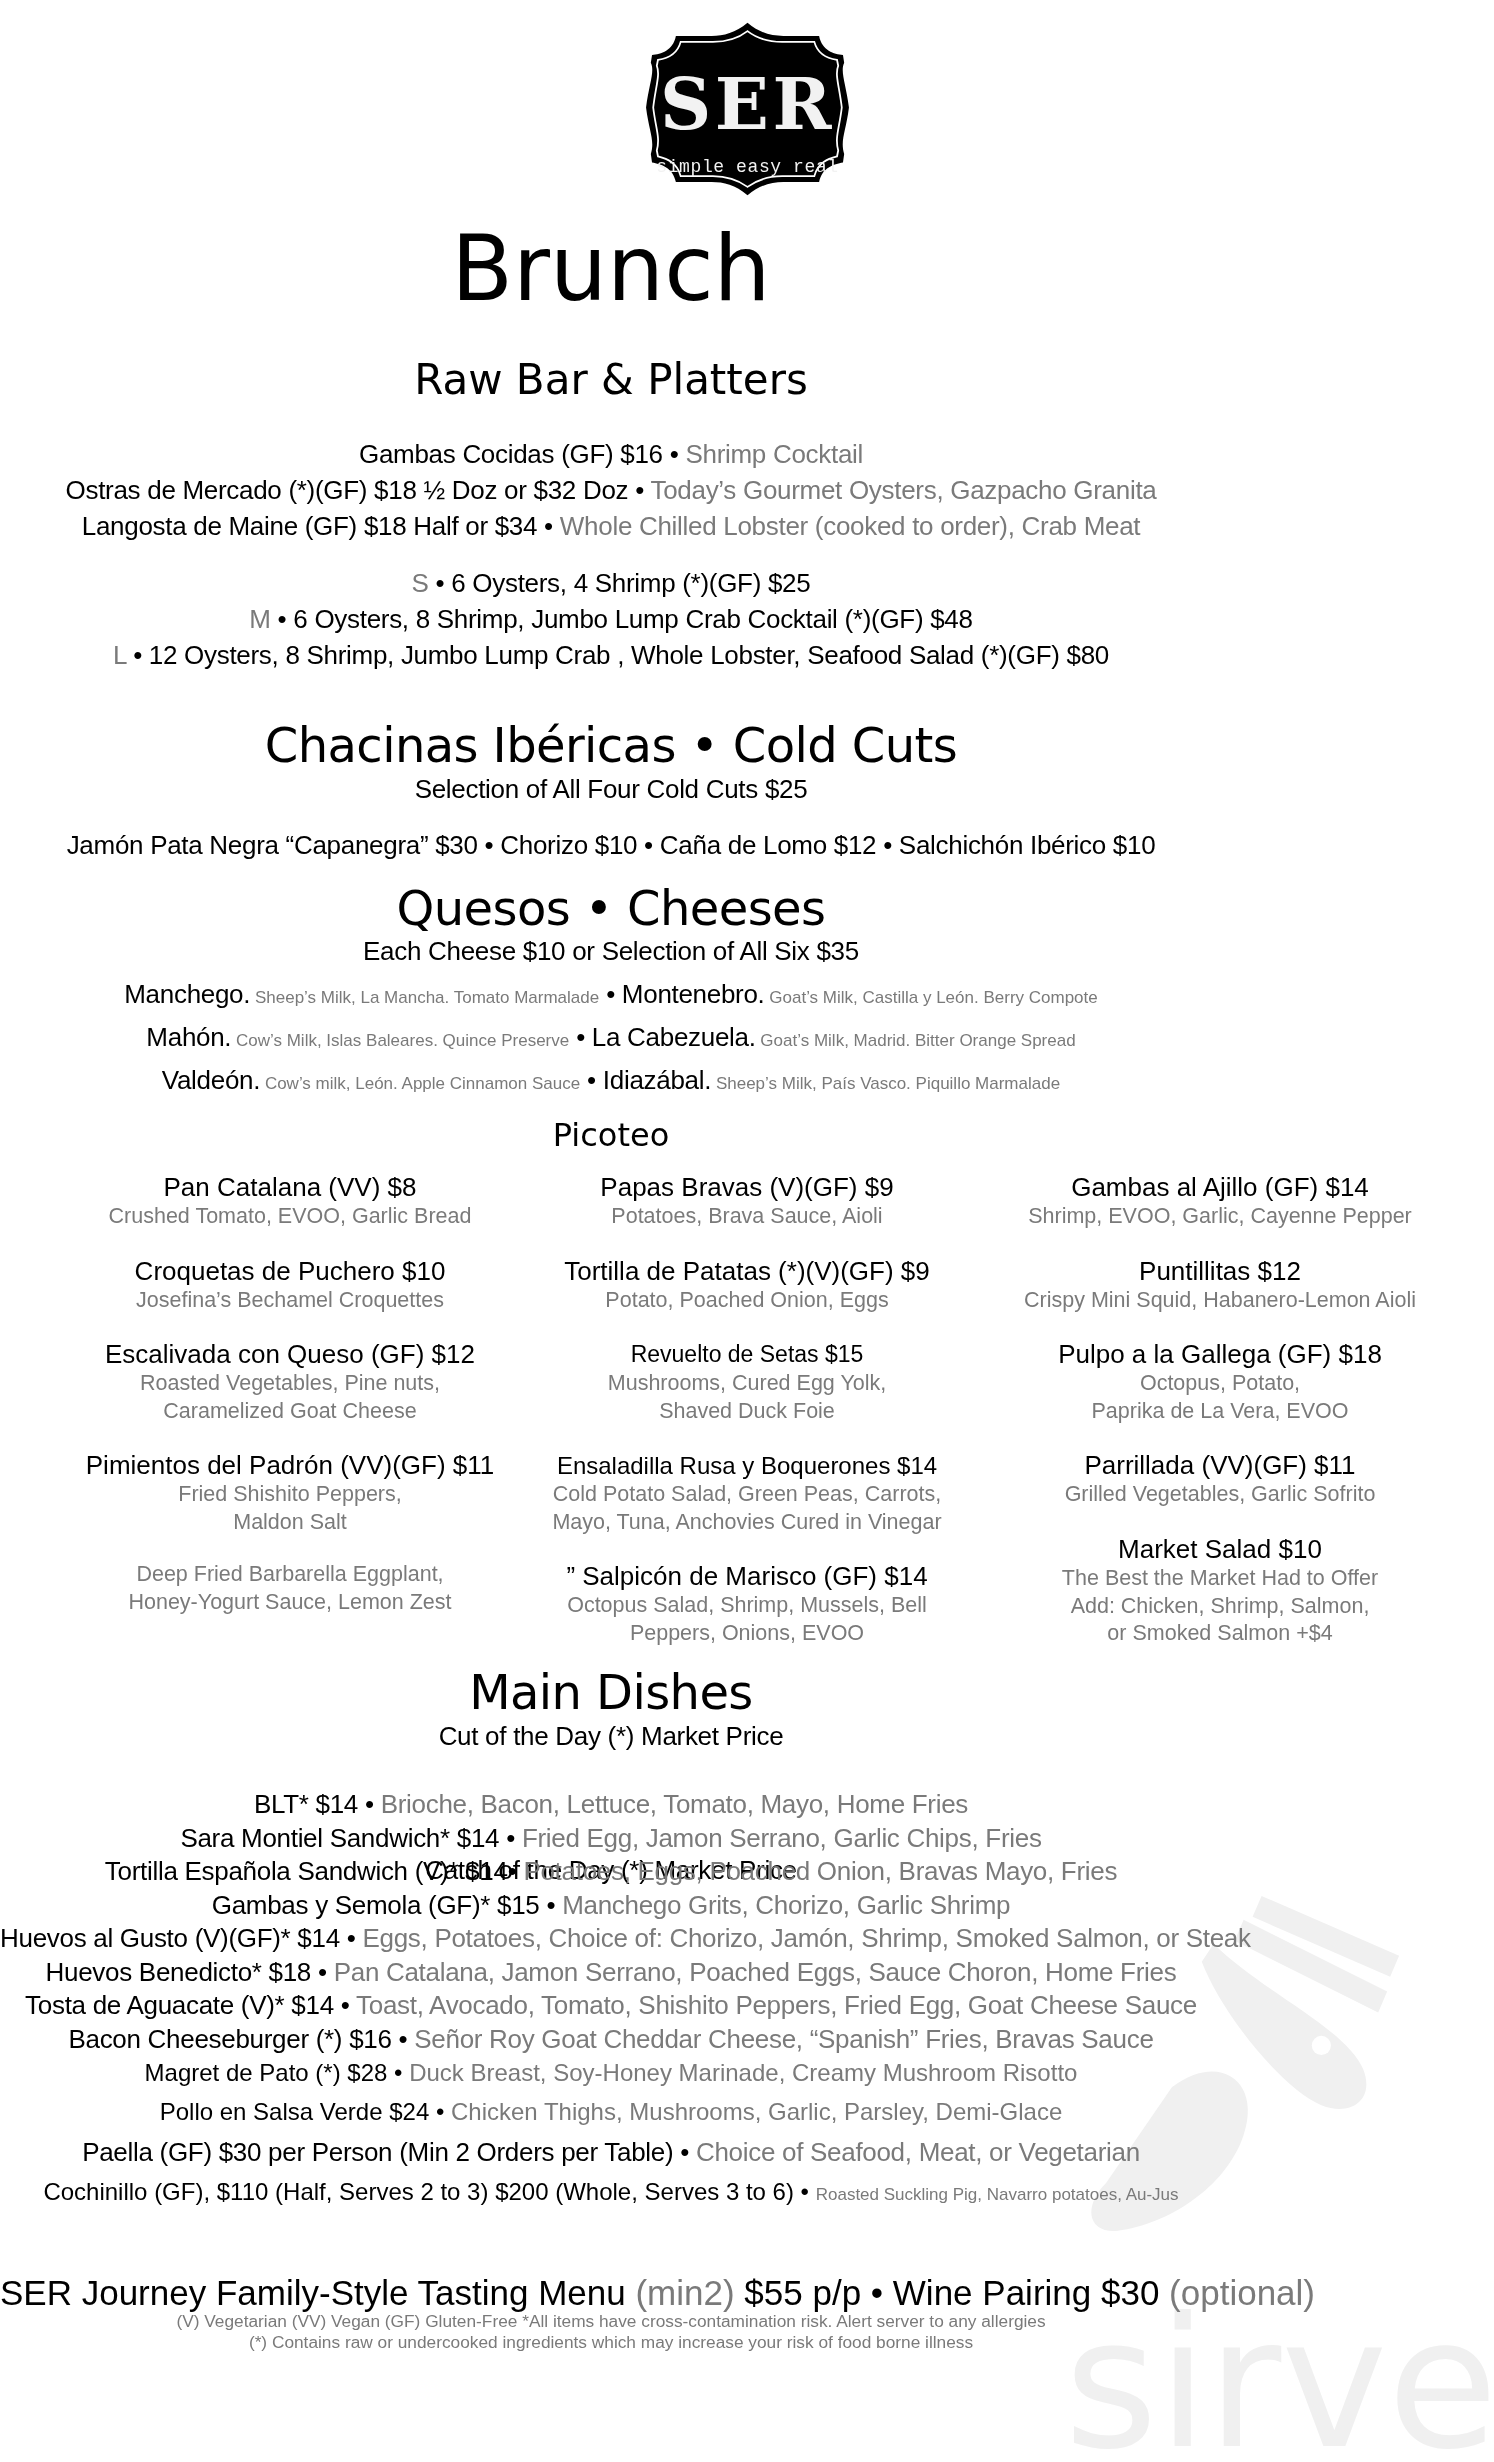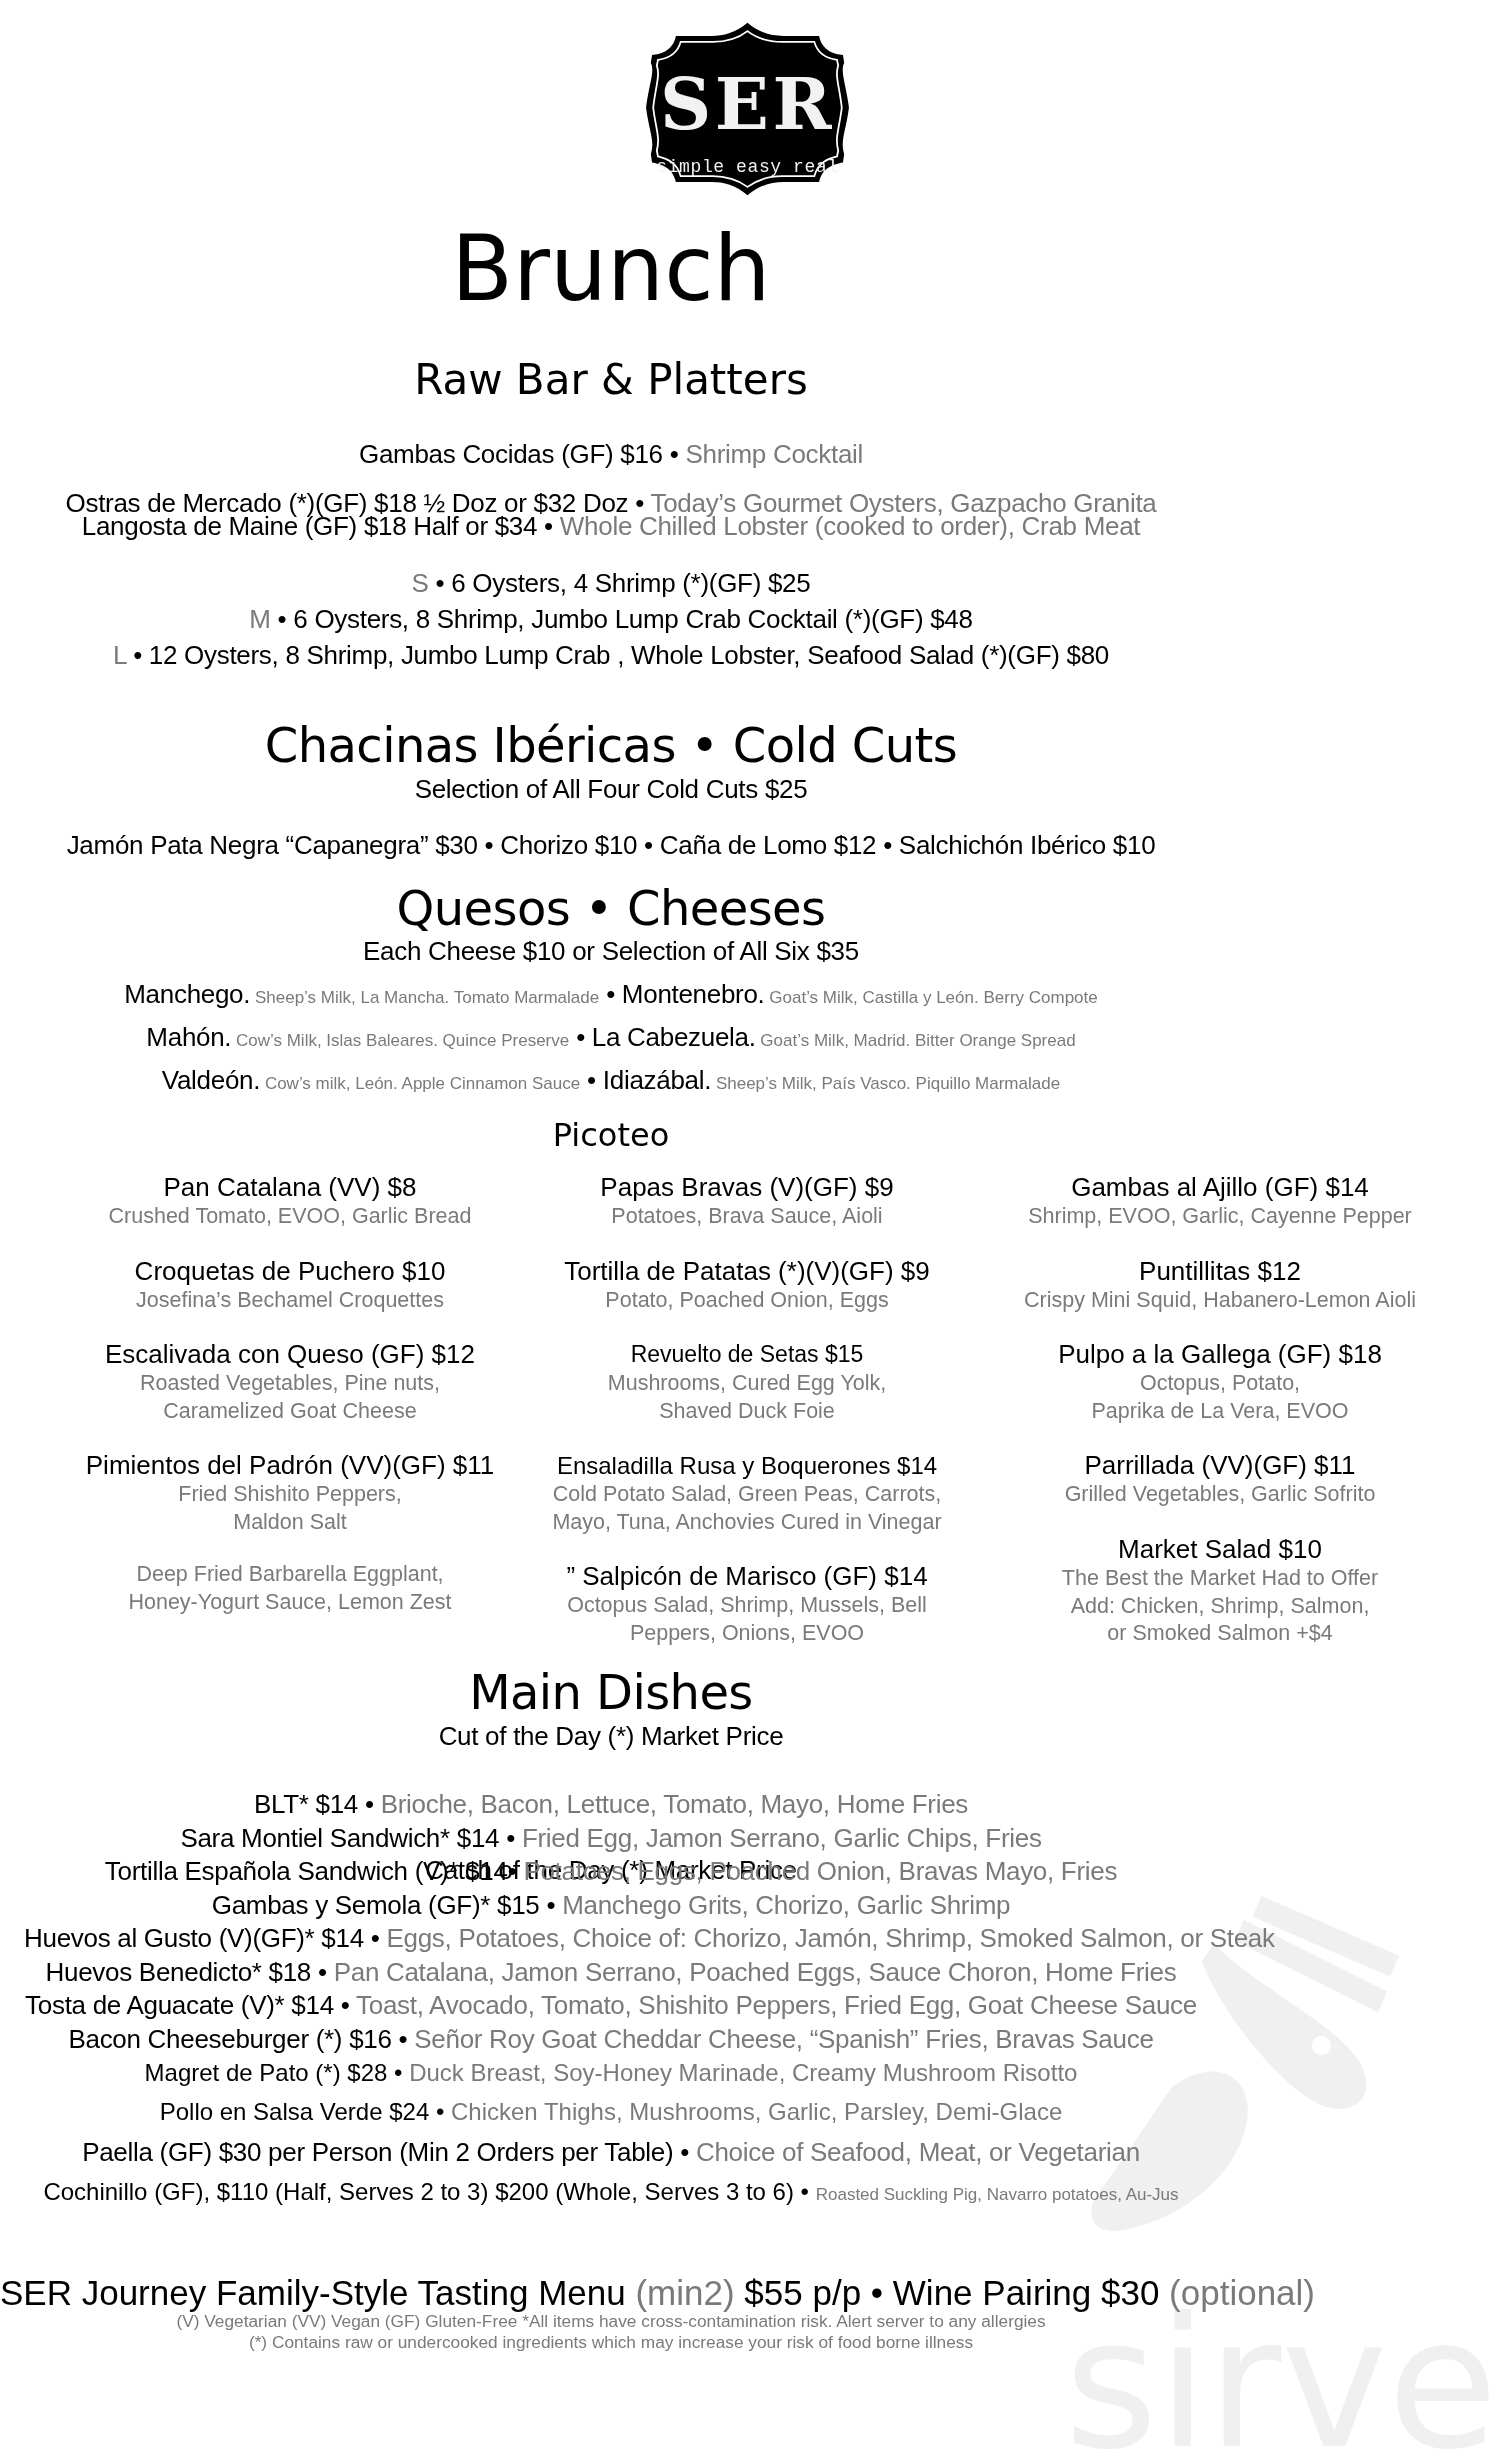--- a/index.html
+++ b/index.html
@@ -86,21 +86,21 @@
   <div class="logo-text logo-sub">simple easy real</div>
 </div>
 
 <div id="page-title" class="abs content">Brunch</div>
 
 <div id="raw-title" class="abs section-title content">Raw Bar &amp; Platters</div>
 
 <div class="abs content line" style="top:441px;">
   <span>Gambas Cocidas (GF) $16</span><span> • </span><span class="gray">Shrimp Cocktail</span>
 </div>
-<div class="abs content line" style="top:490px;">
+<div class="abs content line" style="top:477px;">
   <span>Ostras de Mercado (*)(GF) $18 ½ Doz or $32 Doz</span><span> • </span><span class="gray">Today’s Gourmet Oysters, Gazpacho Granita</span>
 </div>
 <div class="abs content line" style="top:513px;">
   <span>Langosta de Maine (GF) $18 Half or $34</span><span> • </span><span class="gray">Whole Chilled Lobster (cooked to order), Crab Meat</span>
 </div>
 
 <div class="abs content line" style="top:570px;">
   <span class="gray">S</span><span> • 6 Oysters, 4 Shrimp (*)(GF) $25</span>
 </div>
 <div class="abs content line" style="top:606px;">
@@ -215,21 +215,21 @@
 </div>
 <div class="abs content line" style="top:1825px;">
   <span>Sara Montiel Sandwich* $14</span><span> • </span><span class="gray">Fried Egg, Jamon Serrano, Garlic Chips, Fries</span>
 </div>
 <div class="abs content line" style="top:1858px;">
   <span>Tortilla Española Sandwich (V)* $14</span><span>• </span><span class="gray">Potatoes, Eggs, Poached Onion, Bravas Mayo, Fries</span>
 </div>
 <div class="abs content line" style="top:1892px;">
   <span>Gambas y Semola (GF)* $15</span><span> • </span><span class="gray">Manchego Grits, Chorizo, Garlic Shrimp</span>
 </div>
-<div class="abs content line" style="top:1925px;padding-left:24px;">
+<div class="abs content line" style="top:1925px;">
   <span>Huevos al Gusto (V)(GF)* $14</span><span> • </span><span class="gray">Eggs, Potatoes, Choice of: Chorizo, Jamón, Shrimp, Smoked Salmon, or Steak</span>
 </div>
 <div class="abs content line" style="top:1959px;">
   <span>Huevos Benedicto* $18</span><span> • </span><span class="gray">Pan Catalana, Jamon Serrano, Poached Eggs, Sauce Choron, Home Fries</span>
 </div>
 <div class="abs content line" style="top:1992px;">
   <span>Tosta de Aguacate (V)* $14</span><span> • </span><span class="gray">Toast, Avocado, Tomato, Shishito Peppers, Fried Egg, Goat Cheese Sauce</span>
 </div>
 <div class="abs content line" style="top:2026px;">
   <span>Bacon Cheeseburger (*) $16</span><span> • </span><span class="gray">Señor Roy Goat Cheddar Cheese, “Spanish” Fries, Bravas Sauce</span>

